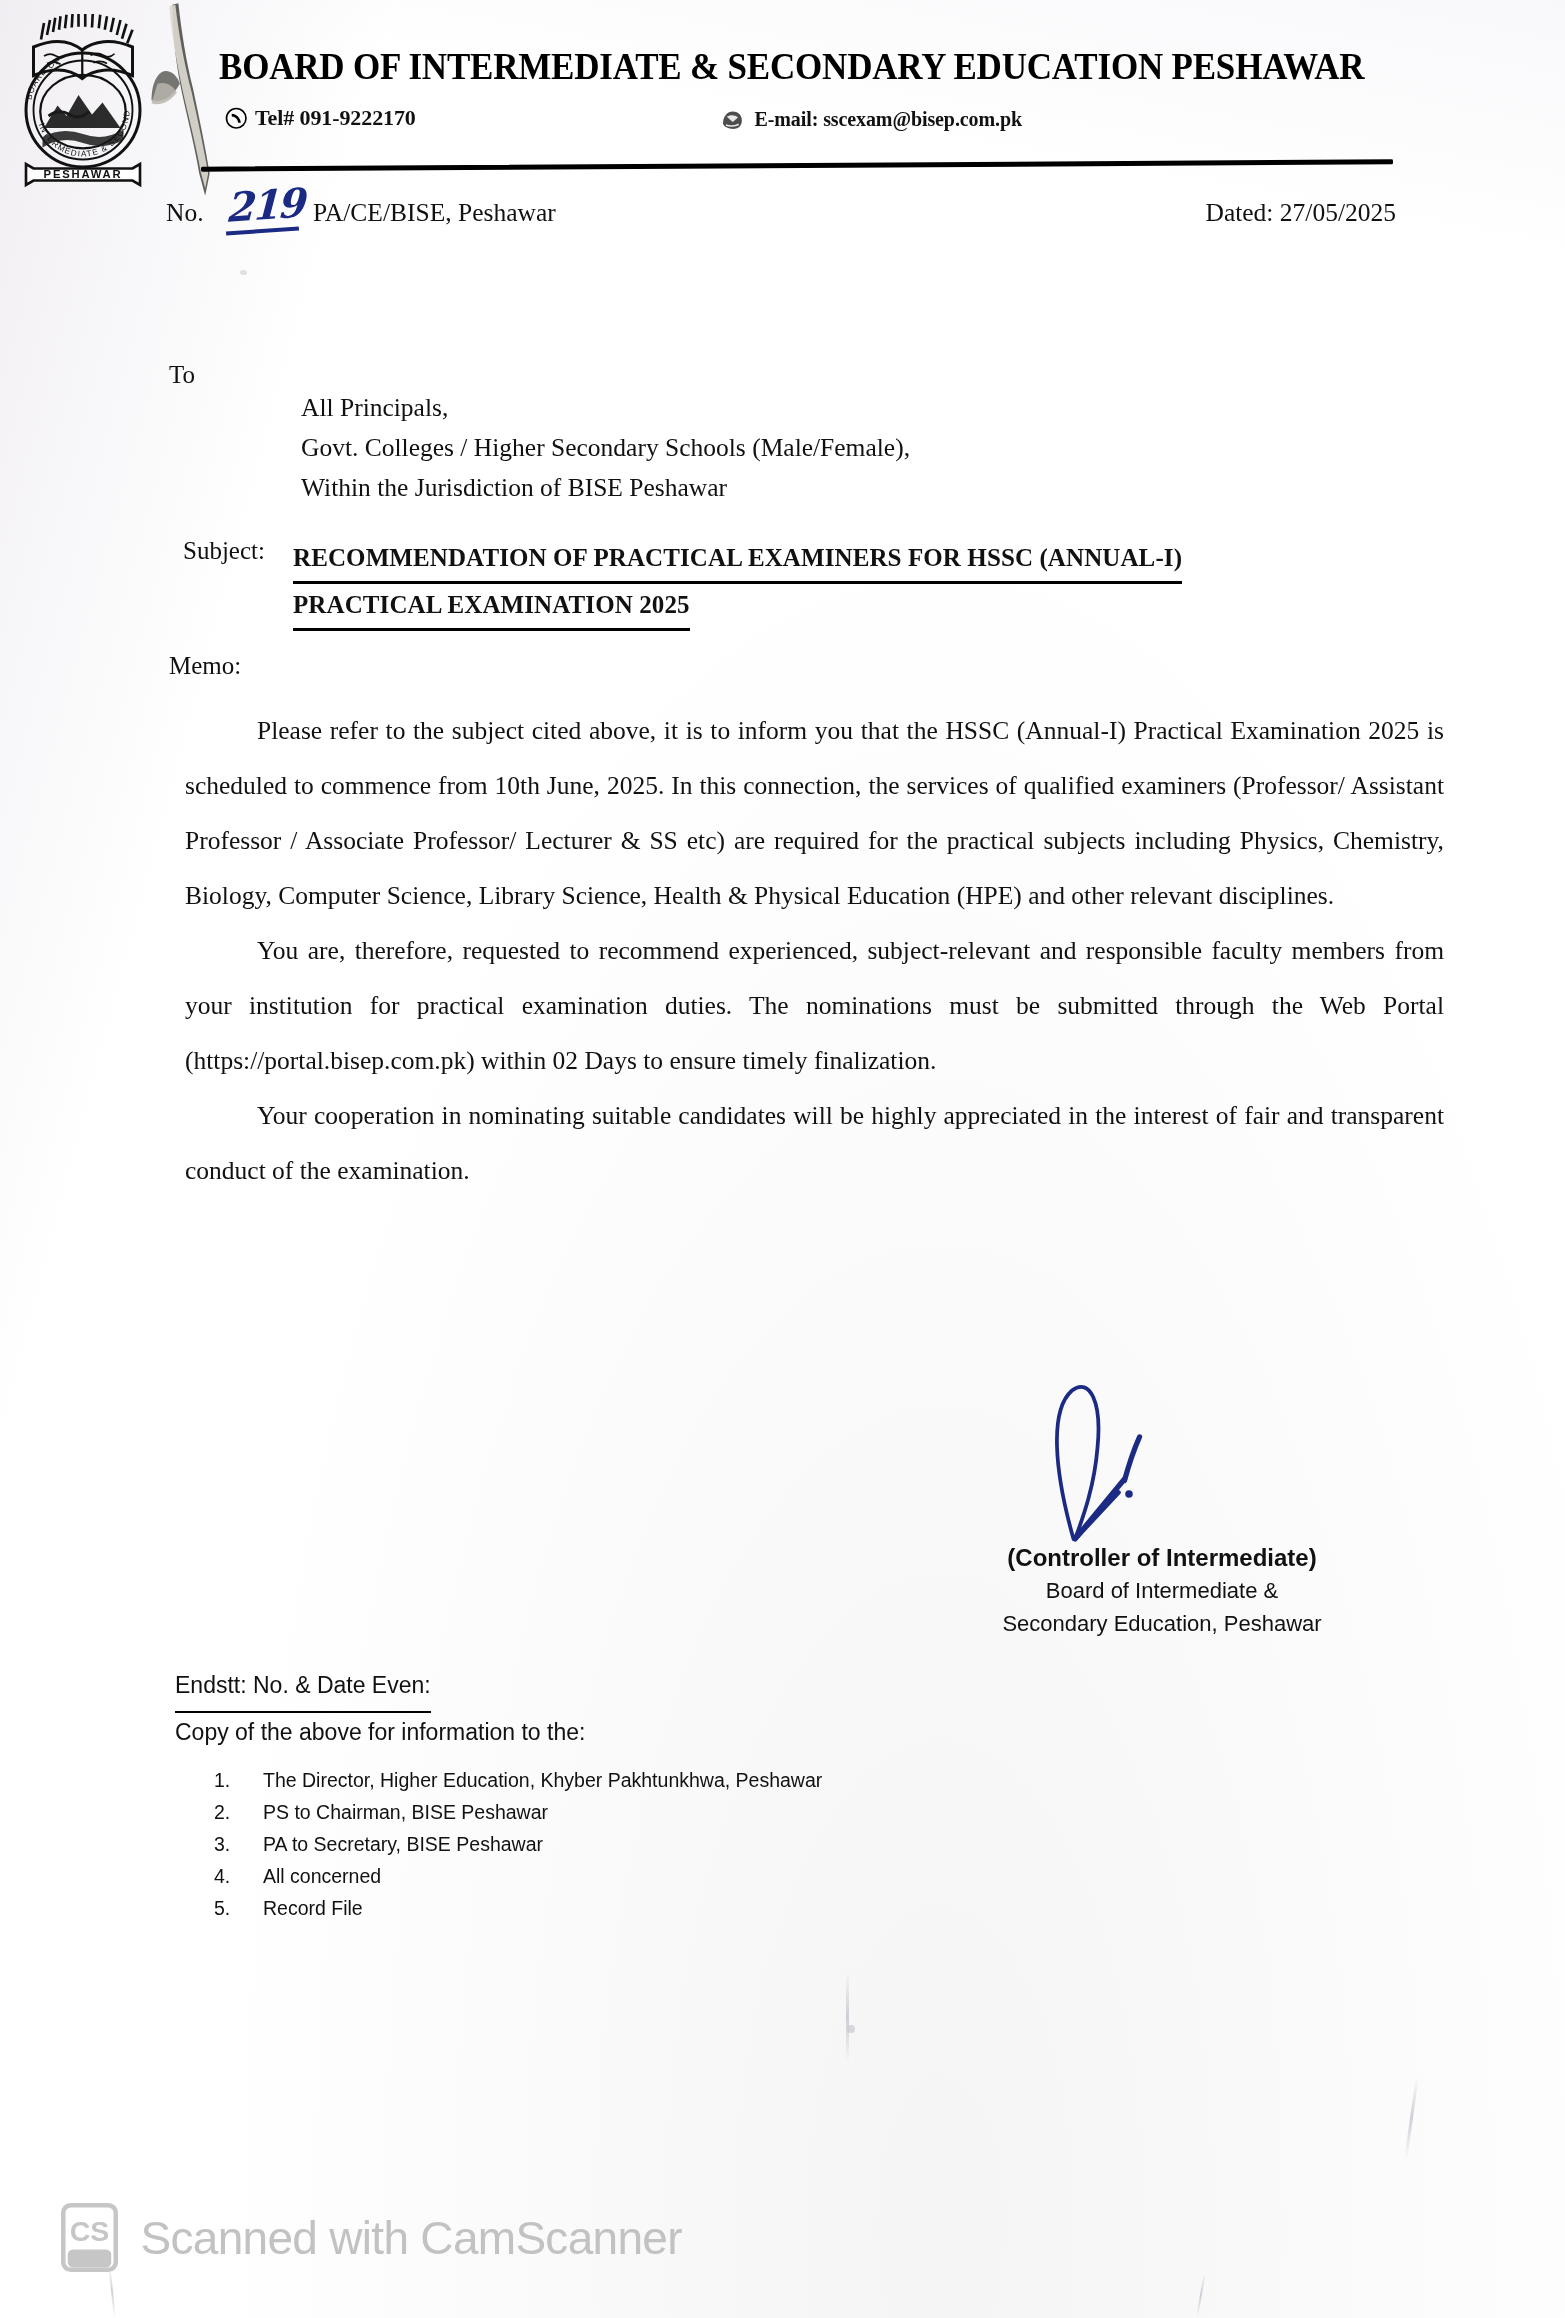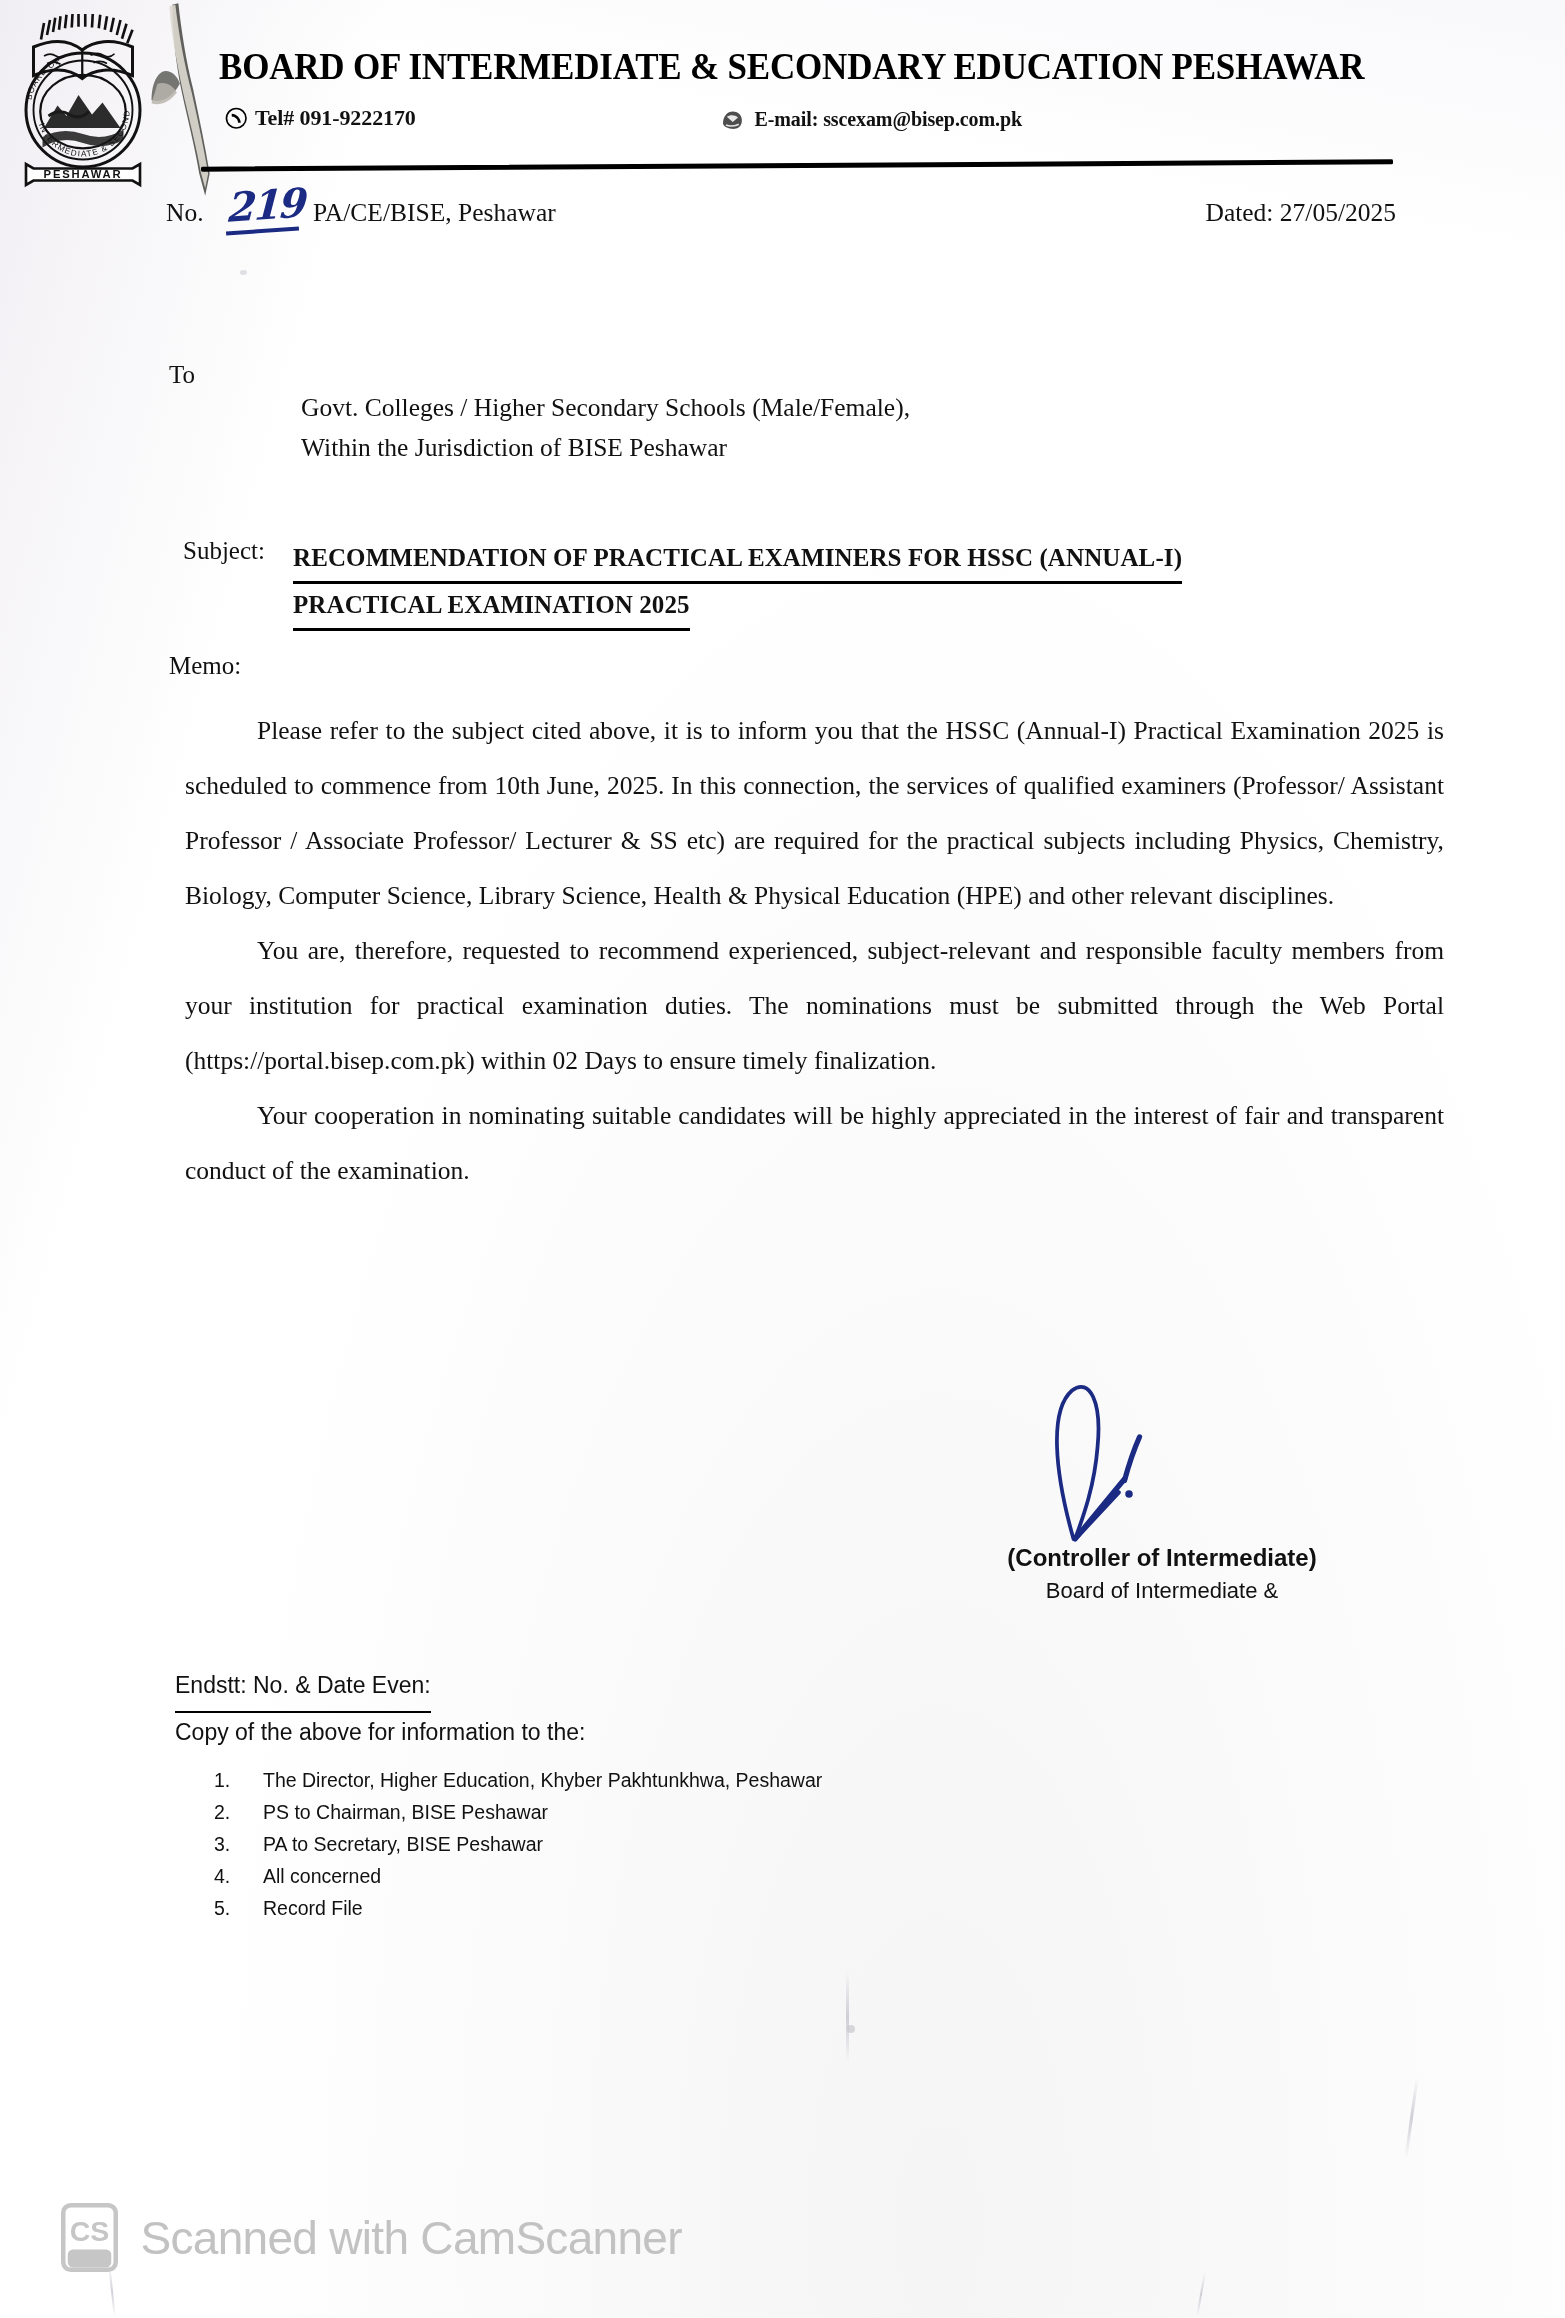--- a/index.html
+++ b/index.html
@@ -387,20 +387,21 @@
   <div class="refline">
     <span class="ref-no">No.</span>
     <span class="ref-hand">219</span>
     <span class="ref-hand-underline"></span>
     <span class="ref-rest">PA/CE/BISE, Peshawar</span>
     <span class="ref-date">Dated: 27/05/2025</span>
   </div>
 
   <div class="to-label">To</div>
   <div class="to-lines">
+    <div>All Principals,</div>
     <div>Govt. Colleges / Higher Secondary Schools (Male/Female),</div>
     <div>Within the Jurisdiction of BISE Peshawar</div>
   </div>
 
   <div class="subject-row">
     <div class="subject-label">Subject:</div>
     <div class="subject-value">
       <span>RECOMMENDATION OF PRACTICAL EXAMINERS FOR HSSC (ANNUAL-I)</span><br>
       <span>PRACTICAL EXAMINATION 2025</span>
     </div>
@@ -420,20 +421,21 @@
       <path d="M44 212 L110 132" fill="none" stroke="#1b2a82" stroke-width="7" stroke-linecap="round"></path>
       <path d="M46 210 L102 150" fill="none" stroke="#1b2a82" stroke-width="6" stroke-linecap="round"></path>
       <path d="M110 134 C116 112, 122 94, 130 76" fill="none" stroke="#1b2a82" stroke-width="7" stroke-linecap="round"></path>
       <circle cx="116" cy="152" r="5" fill="#1b2a82"></circle>
     </svg>
   </div>
 
   <div class="sig-block">
     <div class="sig-title">(Controller of Intermediate)</div>
     <div class="sig-org">Board of Intermediate &amp;</div>
+    <div class="sig-org">Secondary Education, Peshawar</div>
   </div>
 
   <div class="endst">
     <div><span class="endst-title">Endstt: No. &amp; Date Even:</span></div>
     <div class="endst-sub">Copy of the above for information to the:</div>
   </div>
 
   <div class="copy-list">
     <div class="copy-item">
       <span class="copy-num">1.</span>

